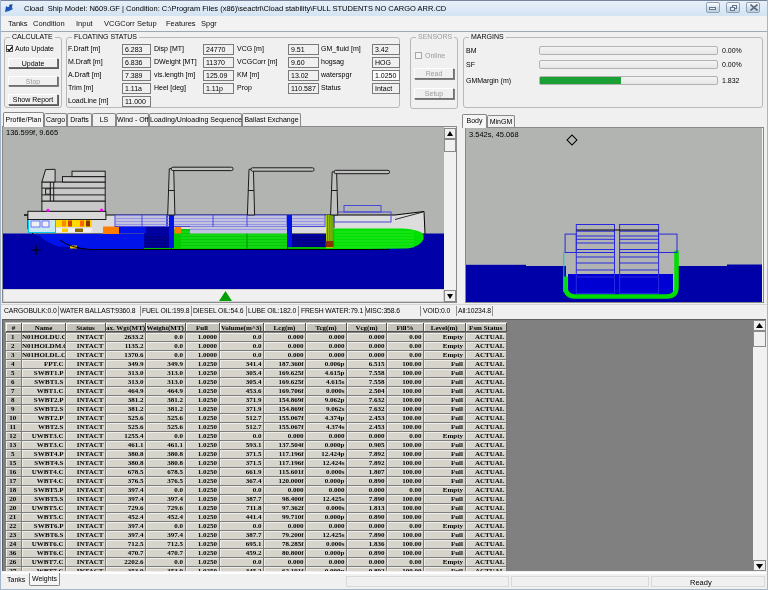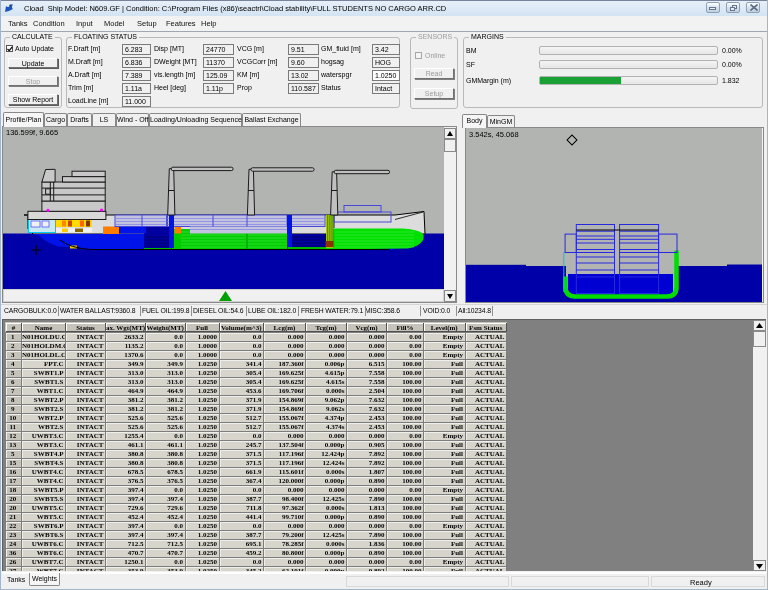--- a/index.html
+++ b/index.html
@@ -33,24 +33,24 @@
 <div class="ab" style="left:732px;top:5px;width:5px;height:4px;border:1px solid #67758a;background:#e9eef4"></div>
 <div class="ab" style="left:730px;top:7px;width:5px;height:4px;border:1px solid #67758a;background:#e9eef4"></div>
 <svg class="ab" style="left:750px;top:4px" width="8" height="7" viewBox="0 0 8 7">
     <path d="M0.5 0.5 L7.5 6.5 M7.5 0.5 L0.5 6.5" stroke="#5d6b80" stroke-width="1.6"></path>
   </svg>
 
 <div class="ab" style="left:1px;top:16px;width:766px;height:15px;background:#f2f2f2"></div>
 <div class="ab" style="left:8px;top:19px;font-size:7.5px;color:#111">Tanks</div>
 <div class="ab" style="left:33px;top:19px;font-size:7.5px;color:#111">Condition</div>
 <div class="ab" style="left:76px;top:19px;font-size:7.5px;color:#111">Input</div>
-<div class="ab" style="left:104px;top:19px;font-size:7.5px;color:#111">Model</div>
+<div class="ab" style="left:104px;top:19px;font-size:7.5px;color:#111">VCGCorr</div>
 <div class="ab" style="left:137px;top:19px;font-size:7.5px;color:#111">Setup</div>
 <div class="ab" style="left:166px;top:19px;font-size:7.5px;color:#111">Features</div>
-<div class="ab" style="left:201px;top:19px;font-size:7.5px;color:#111">Help</div>
+<div class="ab" style="left:201px;top:19px;font-size:7.5px;color:#111">Spgr</div>
 <div class="ab" style="left:1px;top:31px;width:766px;height:1px;background:#9fa8b1"></div>
 <div class="grp" style="left:4px;top:37px;width:58px;height:71px">
     <span>CALCULATE</span>
   </div>
 <div class="ab" style="left:6px;top:45px;width:7px;height:7px;background:#fff;border:1px solid #555"></div>
 <svg class="ab" style="left:7px;top:46px" width="6" height="6" viewBox="0 0 6 6">
     <path d="M0.5 3 L2.2 4.6 L5.3 0.9" stroke="#000" stroke-width="1.2" fill="none"></path>
   </svg>
 <div class="lbl" style="left:15px;top:45px">Auto Update</div>
 <div class="btn" style="left:8px;top:58px;width:50px;height:10px;line-height:9px">Update</div>
@@ -490,21 +490,21 @@
 <div class="ab" style="left:347px;top:431.5px;width:40px;height:9px;background:#d7d4cc;font-family:&quot;Liberation Serif&quot;,serif;font-size:7px;font-weight:bold;text-align:right;padding-right:1.5px;border-right:1px solid #7d7d7d;border-bottom:1px solid #7d7d7d;box-shadow:inset 1px 1px 0 #eeeeea;line-height:9px;overflow:hidden;white-space:nowrap">0.000</div>
 <div class="ab" style="left:387px;top:431.5px;width:37px;height:9px;background:#d7d4cc;font-family:&quot;Liberation Serif&quot;,serif;font-size:7px;font-weight:bold;text-align:right;padding-right:1.5px;border-right:1px solid #7d7d7d;border-bottom:1px solid #7d7d7d;box-shadow:inset 1px 1px 0 #eeeeea;line-height:9px;overflow:hidden;white-space:nowrap">0.00</div>
 <div class="ab" style="left:424px;top:431.5px;width:41.5px;height:9px;background:#d7d4cc;font-family:&quot;Liberation Serif&quot;,serif;font-size:7px;font-weight:bold;text-align:right;padding-right:1.5px;border-right:1px solid #7d7d7d;border-bottom:1px solid #7d7d7d;box-shadow:inset 1px 1px 0 #eeeeea;line-height:9px;overflow:hidden;white-space:nowrap">Empty</div>
 <div class="ab" style="left:465.5px;top:431.5px;width:41.5px;height:9px;background:#d7d4cc;font-family:&quot;Liberation Serif&quot;,serif;font-size:7px;font-weight:bold;text-align:right;padding-right:1.5px;border-right:1px solid #7d7d7d;border-bottom:1px solid #7d7d7d;box-shadow:inset 1px 1px 0 #eeeeea;line-height:9px;overflow:hidden;white-space:nowrap">ACTUAL</div>
 <div class="ab" style="left:6px;top:440.5px;width:16px;height:9px;background:#c6c3bb;font-family:&quot;Liberation Serif&quot;,serif;font-size:7px;font-weight:bold;text-align:center;padding-right:1.5px;border-right:1px solid #7d7d7d;border-bottom:1px solid #7d7d7d;box-shadow:inset 1px 1px 0 #eeeeea;line-height:9px;overflow:hidden;white-space:nowrap">13</div>
 <div class="ab" style="left:22px;top:440.5px;width:44px;height:9px;background:#d7d4cc;font-family:&quot;Liberation Serif&quot;,serif;font-size:7px;font-weight:bold;text-align:right;padding-right:1.5px;border-right:1px solid #7d7d7d;border-bottom:1px solid #7d7d7d;box-shadow:inset 1px 1px 0 #eeeeea;line-height:9px;overflow:hidden;white-space:nowrap">WBT3.C</div>
 <div class="ab" style="left:66px;top:440.5px;width:40px;height:9px;background:#d7d4cc;font-family:&quot;Liberation Serif&quot;,serif;font-size:7px;font-weight:bold;text-align:right;padding-right:1.5px;border-right:1px solid #7d7d7d;border-bottom:1px solid #7d7d7d;box-shadow:inset 1px 1px 0 #eeeeea;line-height:9px;overflow:hidden;white-space:nowrap">INTACT</div>
 <div class="ab" style="left:106px;top:440.5px;width:40px;height:9px;background:#d7d4cc;font-family:&quot;Liberation Serif&quot;,serif;font-size:7px;font-weight:bold;text-align:right;padding-right:1.5px;border-right:1px solid #7d7d7d;border-bottom:1px solid #7d7d7d;box-shadow:inset 1px 1px 0 #eeeeea;line-height:9px;overflow:hidden;white-space:nowrap">461.1</div>
 <div class="ab" style="left:146px;top:440.5px;width:39.5px;height:9px;background:#d7d4cc;font-family:&quot;Liberation Serif&quot;,serif;font-size:7px;font-weight:bold;text-align:right;padding-right:1.5px;border-right:1px solid #7d7d7d;border-bottom:1px solid #7d7d7d;box-shadow:inset 1px 1px 0 #eeeeea;line-height:9px;overflow:hidden;white-space:nowrap">461.1</div>
 <div class="ab" style="left:185.5px;top:440.5px;width:34px;height:9px;background:#d7d4cc;font-family:&quot;Liberation Serif&quot;,serif;font-size:7px;font-weight:bold;text-align:right;padding-right:1.5px;border-right:1px solid #7d7d7d;border-bottom:1px solid #7d7d7d;box-shadow:inset 1px 1px 0 #eeeeea;line-height:9px;overflow:hidden;white-space:nowrap">1.0250</div>
-<div class="ab" style="left:219.5px;top:440.5px;width:44.5px;height:9px;background:#d7d4cc;font-family:&quot;Liberation Serif&quot;,serif;font-size:7px;font-weight:bold;text-align:right;padding-right:1.5px;border-right:1px solid #7d7d7d;border-bottom:1px solid #7d7d7d;box-shadow:inset 1px 1px 0 #eeeeea;line-height:9px;overflow:hidden;white-space:nowrap">245.7</div>
+<div class="ab" style="left:219.5px;top:440.5px;width:44.5px;height:9px;background:#d7d4cc;font-family:&quot;Liberation Serif&quot;,serif;font-size:7px;font-weight:bold;text-align:right;padding-right:1.5px;border-right:1px solid #7d7d7d;border-bottom:1px solid #7d7d7d;box-shadow:inset 1px 1px 0 #eeeeea;line-height:9px;overflow:hidden;white-space:nowrap">593.1</div>
 <div class="ab" style="left:264px;top:440.5px;width:42px;height:9px;background:#d7d4cc;font-family:&quot;Liberation Serif&quot;,serif;font-size:7px;font-weight:bold;text-align:right;padding-right:1.5px;border-right:1px solid #7d7d7d;border-bottom:1px solid #7d7d7d;box-shadow:inset 1px 1px 0 #eeeeea;line-height:9px;overflow:hidden;white-space:nowrap">137.504f</div>
 <div class="ab" style="left:306px;top:440.5px;width:41px;height:9px;background:#d7d4cc;font-family:&quot;Liberation Serif&quot;,serif;font-size:7px;font-weight:bold;text-align:right;padding-right:1.5px;border-right:1px solid #7d7d7d;border-bottom:1px solid #7d7d7d;box-shadow:inset 1px 1px 0 #eeeeea;line-height:9px;overflow:hidden;white-space:nowrap">0.000p</div>
 <div class="ab" style="left:347px;top:440.5px;width:40px;height:9px;background:#d7d4cc;font-family:&quot;Liberation Serif&quot;,serif;font-size:7px;font-weight:bold;text-align:right;padding-right:1.5px;border-right:1px solid #7d7d7d;border-bottom:1px solid #7d7d7d;box-shadow:inset 1px 1px 0 #eeeeea;line-height:9px;overflow:hidden;white-space:nowrap">0.905</div>
 <div class="ab" style="left:387px;top:440.5px;width:37px;height:9px;background:#d7d4cc;font-family:&quot;Liberation Serif&quot;,serif;font-size:7px;font-weight:bold;text-align:right;padding-right:1.5px;border-right:1px solid #7d7d7d;border-bottom:1px solid #7d7d7d;box-shadow:inset 1px 1px 0 #eeeeea;line-height:9px;overflow:hidden;white-space:nowrap">100.00</div>
 <div class="ab" style="left:424px;top:440.5px;width:41.5px;height:9px;background:#d7d4cc;font-family:&quot;Liberation Serif&quot;,serif;font-size:7px;font-weight:bold;text-align:right;padding-right:1.5px;border-right:1px solid #7d7d7d;border-bottom:1px solid #7d7d7d;box-shadow:inset 1px 1px 0 #eeeeea;line-height:9px;overflow:hidden;white-space:nowrap">Full</div>
 <div class="ab" style="left:465.5px;top:440.5px;width:41.5px;height:9px;background:#d7d4cc;font-family:&quot;Liberation Serif&quot;,serif;font-size:7px;font-weight:bold;text-align:right;padding-right:1.5px;border-right:1px solid #7d7d7d;border-bottom:1px solid #7d7d7d;box-shadow:inset 1px 1px 0 #eeeeea;line-height:9px;overflow:hidden;white-space:nowrap">ACTUAL</div>
 <div class="ab" style="left:6px;top:449.5px;width:16px;height:9px;background:#c6c3bb;font-family:&quot;Liberation Serif&quot;,serif;font-size:7px;font-weight:bold;text-align:center;padding-right:1.5px;border-right:1px solid #7d7d7d;border-bottom:1px solid #7d7d7d;box-shadow:inset 1px 1px 0 #eeeeea;line-height:9px;overflow:hidden;white-space:nowrap">5</div>
 <div class="ab" style="left:22px;top:449.5px;width:44px;height:9px;background:#d7d4cc;font-family:&quot;Liberation Serif&quot;,serif;font-size:7px;font-weight:bold;text-align:right;padding-right:1.5px;border-right:1px solid #7d7d7d;border-bottom:1px solid #7d7d7d;box-shadow:inset 1px 1px 0 #eeeeea;line-height:9px;overflow:hidden;white-space:nowrap">SWBT4.P</div>
 <div class="ab" style="left:66px;top:449.5px;width:40px;height:9px;background:#d7d4cc;font-family:&quot;Liberation Serif&quot;,serif;font-size:7px;font-weight:bold;text-align:right;padding-right:1.5px;border-right:1px solid #7d7d7d;border-bottom:1px solid #7d7d7d;box-shadow:inset 1px 1px 0 #eeeeea;line-height:9px;overflow:hidden;white-space:nowrap">INTACT</div>
 <div class="ab" style="left:106px;top:449.5px;width:40px;height:9px;background:#d7d4cc;font-family:&quot;Liberation Serif&quot;,serif;font-size:7px;font-weight:bold;text-align:right;padding-right:1.5px;border-right:1px solid #7d7d7d;border-bottom:1px solid #7d7d7d;box-shadow:inset 1px 1px 0 #eeeeea;line-height:9px;overflow:hidden;white-space:nowrap">380.8</div>
@@ -656,21 +656,21 @@
 <div class="ab" style="left:219.5px;top:548.5px;width:44.5px;height:9px;background:#d7d4cc;font-family:&quot;Liberation Serif&quot;,serif;font-size:7px;font-weight:bold;text-align:right;padding-right:1.5px;border-right:1px solid #7d7d7d;border-bottom:1px solid #7d7d7d;box-shadow:inset 1px 1px 0 #eeeeea;line-height:9px;overflow:hidden;white-space:nowrap">459.2</div>
 <div class="ab" style="left:264px;top:548.5px;width:42px;height:9px;background:#d7d4cc;font-family:&quot;Liberation Serif&quot;,serif;font-size:7px;font-weight:bold;text-align:right;padding-right:1.5px;border-right:1px solid #7d7d7d;border-bottom:1px solid #7d7d7d;box-shadow:inset 1px 1px 0 #eeeeea;line-height:9px;overflow:hidden;white-space:nowrap">80.800f</div>
 <div class="ab" style="left:306px;top:548.5px;width:41px;height:9px;background:#d7d4cc;font-family:&quot;Liberation Serif&quot;,serif;font-size:7px;font-weight:bold;text-align:right;padding-right:1.5px;border-right:1px solid #7d7d7d;border-bottom:1px solid #7d7d7d;box-shadow:inset 1px 1px 0 #eeeeea;line-height:9px;overflow:hidden;white-space:nowrap">0.000p</div>
 <div class="ab" style="left:347px;top:548.5px;width:40px;height:9px;background:#d7d4cc;font-family:&quot;Liberation Serif&quot;,serif;font-size:7px;font-weight:bold;text-align:right;padding-right:1.5px;border-right:1px solid #7d7d7d;border-bottom:1px solid #7d7d7d;box-shadow:inset 1px 1px 0 #eeeeea;line-height:9px;overflow:hidden;white-space:nowrap">0.890</div>
 <div class="ab" style="left:387px;top:548.5px;width:37px;height:9px;background:#d7d4cc;font-family:&quot;Liberation Serif&quot;,serif;font-size:7px;font-weight:bold;text-align:right;padding-right:1.5px;border-right:1px solid #7d7d7d;border-bottom:1px solid #7d7d7d;box-shadow:inset 1px 1px 0 #eeeeea;line-height:9px;overflow:hidden;white-space:nowrap">100.00</div>
 <div class="ab" style="left:424px;top:548.5px;width:41.5px;height:9px;background:#d7d4cc;font-family:&quot;Liberation Serif&quot;,serif;font-size:7px;font-weight:bold;text-align:right;padding-right:1.5px;border-right:1px solid #7d7d7d;border-bottom:1px solid #7d7d7d;box-shadow:inset 1px 1px 0 #eeeeea;line-height:9px;overflow:hidden;white-space:nowrap">Full</div>
 <div class="ab" style="left:465.5px;top:548.5px;width:41.5px;height:9px;background:#d7d4cc;font-family:&quot;Liberation Serif&quot;,serif;font-size:7px;font-weight:bold;text-align:right;padding-right:1.5px;border-right:1px solid #7d7d7d;border-bottom:1px solid #7d7d7d;box-shadow:inset 1px 1px 0 #eeeeea;line-height:9px;overflow:hidden;white-space:nowrap">ACTUAL</div>
 <div class="ab" style="left:6px;top:557.5px;width:16px;height:9px;background:#c6c3bb;font-family:&quot;Liberation Serif&quot;,serif;font-size:7px;font-weight:bold;text-align:center;padding-right:1.5px;border-right:1px solid #7d7d7d;border-bottom:1px solid #7d7d7d;box-shadow:inset 1px 1px 0 #eeeeea;line-height:9px;overflow:hidden;white-space:nowrap">26</div>
 <div class="ab" style="left:22px;top:557.5px;width:44px;height:9px;background:#d7d4cc;font-family:&quot;Liberation Serif&quot;,serif;font-size:7px;font-weight:bold;text-align:right;padding-right:1.5px;border-right:1px solid #7d7d7d;border-bottom:1px solid #7d7d7d;box-shadow:inset 1px 1px 0 #eeeeea;line-height:9px;overflow:hidden;white-space:nowrap">UWBT7.C</div>
 <div class="ab" style="left:66px;top:557.5px;width:40px;height:9px;background:#d7d4cc;font-family:&quot;Liberation Serif&quot;,serif;font-size:7px;font-weight:bold;text-align:right;padding-right:1.5px;border-right:1px solid #7d7d7d;border-bottom:1px solid #7d7d7d;box-shadow:inset 1px 1px 0 #eeeeea;line-height:9px;overflow:hidden;white-space:nowrap">INTACT</div>
-<div class="ab" style="left:106px;top:557.5px;width:40px;height:9px;background:#d7d4cc;font-family:&quot;Liberation Serif&quot;,serif;font-size:7px;font-weight:bold;text-align:right;padding-right:1.5px;border-right:1px solid #7d7d7d;border-bottom:1px solid #7d7d7d;box-shadow:inset 1px 1px 0 #eeeeea;line-height:9px;overflow:hidden;white-space:nowrap">1250.1</div>
+<div class="ab" style="left:106px;top:557.5px;width:40px;height:9px;background:#d7d4cc;font-family:&quot;Liberation Serif&quot;,serif;font-size:7px;font-weight:bold;text-align:right;padding-right:1.5px;border-right:1px solid #7d7d7d;border-bottom:1px solid #7d7d7d;box-shadow:inset 1px 1px 0 #eeeeea;line-height:9px;overflow:hidden;white-space:nowrap">2202.6</div>
 <div class="ab" style="left:146px;top:557.5px;width:39.5px;height:9px;background:#d7d4cc;font-family:&quot;Liberation Serif&quot;,serif;font-size:7px;font-weight:bold;text-align:right;padding-right:1.5px;border-right:1px solid #7d7d7d;border-bottom:1px solid #7d7d7d;box-shadow:inset 1px 1px 0 #eeeeea;line-height:9px;overflow:hidden;white-space:nowrap">0.0</div>
 <div class="ab" style="left:185.5px;top:557.5px;width:34px;height:9px;background:#d7d4cc;font-family:&quot;Liberation Serif&quot;,serif;font-size:7px;font-weight:bold;text-align:right;padding-right:1.5px;border-right:1px solid #7d7d7d;border-bottom:1px solid #7d7d7d;box-shadow:inset 1px 1px 0 #eeeeea;line-height:9px;overflow:hidden;white-space:nowrap">1.0250</div>
 <div class="ab" style="left:219.5px;top:557.5px;width:44.5px;height:9px;background:#d7d4cc;font-family:&quot;Liberation Serif&quot;,serif;font-size:7px;font-weight:bold;text-align:right;padding-right:1.5px;border-right:1px solid #7d7d7d;border-bottom:1px solid #7d7d7d;box-shadow:inset 1px 1px 0 #eeeeea;line-height:9px;overflow:hidden;white-space:nowrap">0.0</div>
 <div class="ab" style="left:264px;top:557.5px;width:42px;height:9px;background:#d7d4cc;font-family:&quot;Liberation Serif&quot;,serif;font-size:7px;font-weight:bold;text-align:right;padding-right:1.5px;border-right:1px solid #7d7d7d;border-bottom:1px solid #7d7d7d;box-shadow:inset 1px 1px 0 #eeeeea;line-height:9px;overflow:hidden;white-space:nowrap">0.000</div>
 <div class="ab" style="left:306px;top:557.5px;width:41px;height:9px;background:#d7d4cc;font-family:&quot;Liberation Serif&quot;,serif;font-size:7px;font-weight:bold;text-align:right;padding-right:1.5px;border-right:1px solid #7d7d7d;border-bottom:1px solid #7d7d7d;box-shadow:inset 1px 1px 0 #eeeeea;line-height:9px;overflow:hidden;white-space:nowrap">0.000</div>
 <div class="ab" style="left:347px;top:557.5px;width:40px;height:9px;background:#d7d4cc;font-family:&quot;Liberation Serif&quot;,serif;font-size:7px;font-weight:bold;text-align:right;padding-right:1.5px;border-right:1px solid #7d7d7d;border-bottom:1px solid #7d7d7d;box-shadow:inset 1px 1px 0 #eeeeea;line-height:9px;overflow:hidden;white-space:nowrap">0.000</div>
 <div class="ab" style="left:387px;top:557.5px;width:37px;height:9px;background:#d7d4cc;font-family:&quot;Liberation Serif&quot;,serif;font-size:7px;font-weight:bold;text-align:right;padding-right:1.5px;border-right:1px solid #7d7d7d;border-bottom:1px solid #7d7d7d;box-shadow:inset 1px 1px 0 #eeeeea;line-height:9px;overflow:hidden;white-space:nowrap">0.00</div>
 <div class="ab" style="left:424px;top:557.5px;width:41.5px;height:9px;background:#d7d4cc;font-family:&quot;Liberation Serif&quot;,serif;font-size:7px;font-weight:bold;text-align:right;padding-right:1.5px;border-right:1px solid #7d7d7d;border-bottom:1px solid #7d7d7d;box-shadow:inset 1px 1px 0 #eeeeea;line-height:9px;overflow:hidden;white-space:nowrap">Empty</div>
 <div class="ab" style="left:465.5px;top:557.5px;width:41.5px;height:9px;background:#d7d4cc;font-family:&quot;Liberation Serif&quot;,serif;font-size:7px;font-weight:bold;text-align:right;padding-right:1.5px;border-right:1px solid #7d7d7d;border-bottom:1px solid #7d7d7d;box-shadow:inset 1px 1px 0 #eeeeea;line-height:9px;overflow:hidden;white-space:nowrap">ACTUAL</div>
 <div class="ab" style="left:6px;top:566.5px;width:16px;height:9px;background:#c6c3bb;font-family:&quot;Liberation Serif&quot;,serif;font-size:7px;font-weight:bold;text-align:center;padding-right:1.5px;border-right:1px solid #7d7d7d;border-bottom:1px solid #7d7d7d;box-shadow:inset 1px 1px 0 #eeeeea;line-height:9px;overflow:hidden;white-space:nowrap">27</div>

